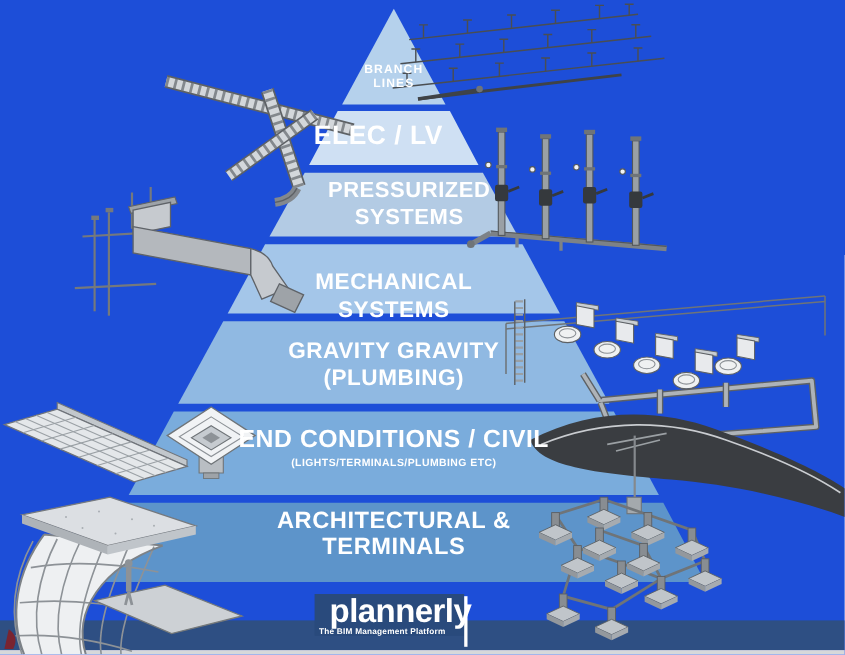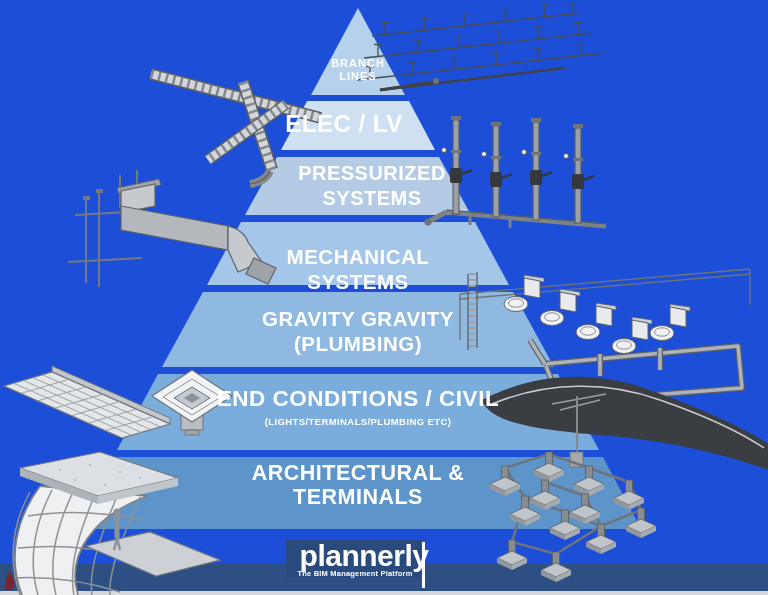--- a/index.html
+++ b/index.html
@@ -11,21 +11,21 @@
   .lbl-branch{left:298px;top:57px;width:120px;font-size:11px;line-height:12.5px;letter-spacing:1px;}
   .lbl-elec{left:244px;top:110px;width:200px;font-size:24px;}
   .lbl-press{left:242px;top:161px;width:260px;font-size:20px;line-height:25px;}
   .lbl-mech{left:228px;top:227px;width:260px;font-size:20.5px;line-height:25px;margin-top:17px;}
   .lbl-grav{left:208px;top:306px;width:300px;font-size:20.5px;line-height:25px;}
   .lbl-end{left:198px;top:386px;width:320px;font-size:22.5px;line-height:26px;}
   .lbl-end .sub{font-size:9.5px;letter-spacing:0.4px;margin-top:4px;line-height:11px;}
   .lbl-arch{left:208px;top:461px;width:300px;font-size:21.5px;line-height:24px;text-align:center;}
   .logo-text{position:absolute;z-index:4;left:286px;top:539px;width:156px;text-align:center;
              color:#fff;font-weight:700;font-size:30px;letter-spacing:-0.5px;}
-  .logo-tag{position:absolute;z-index:4;left:290px;top:569px;width:130px;text-align:center;
+  .logo-tag{position:absolute;z-index:4;left:290px;top:569px;width:130px;text-align:left;
             color:#fff;font-weight:700;font-size:7.5px;letter-spacing:0.2px;}
 </style>
 </head>
 <body>
 
 <div class="stage">
 
   <svg class="art" width="768" height="595" viewBox="0 0 768 595">
 
     <polygon points="358,8 405,95 311,95" fill="#b5d1ec"></polygon>

